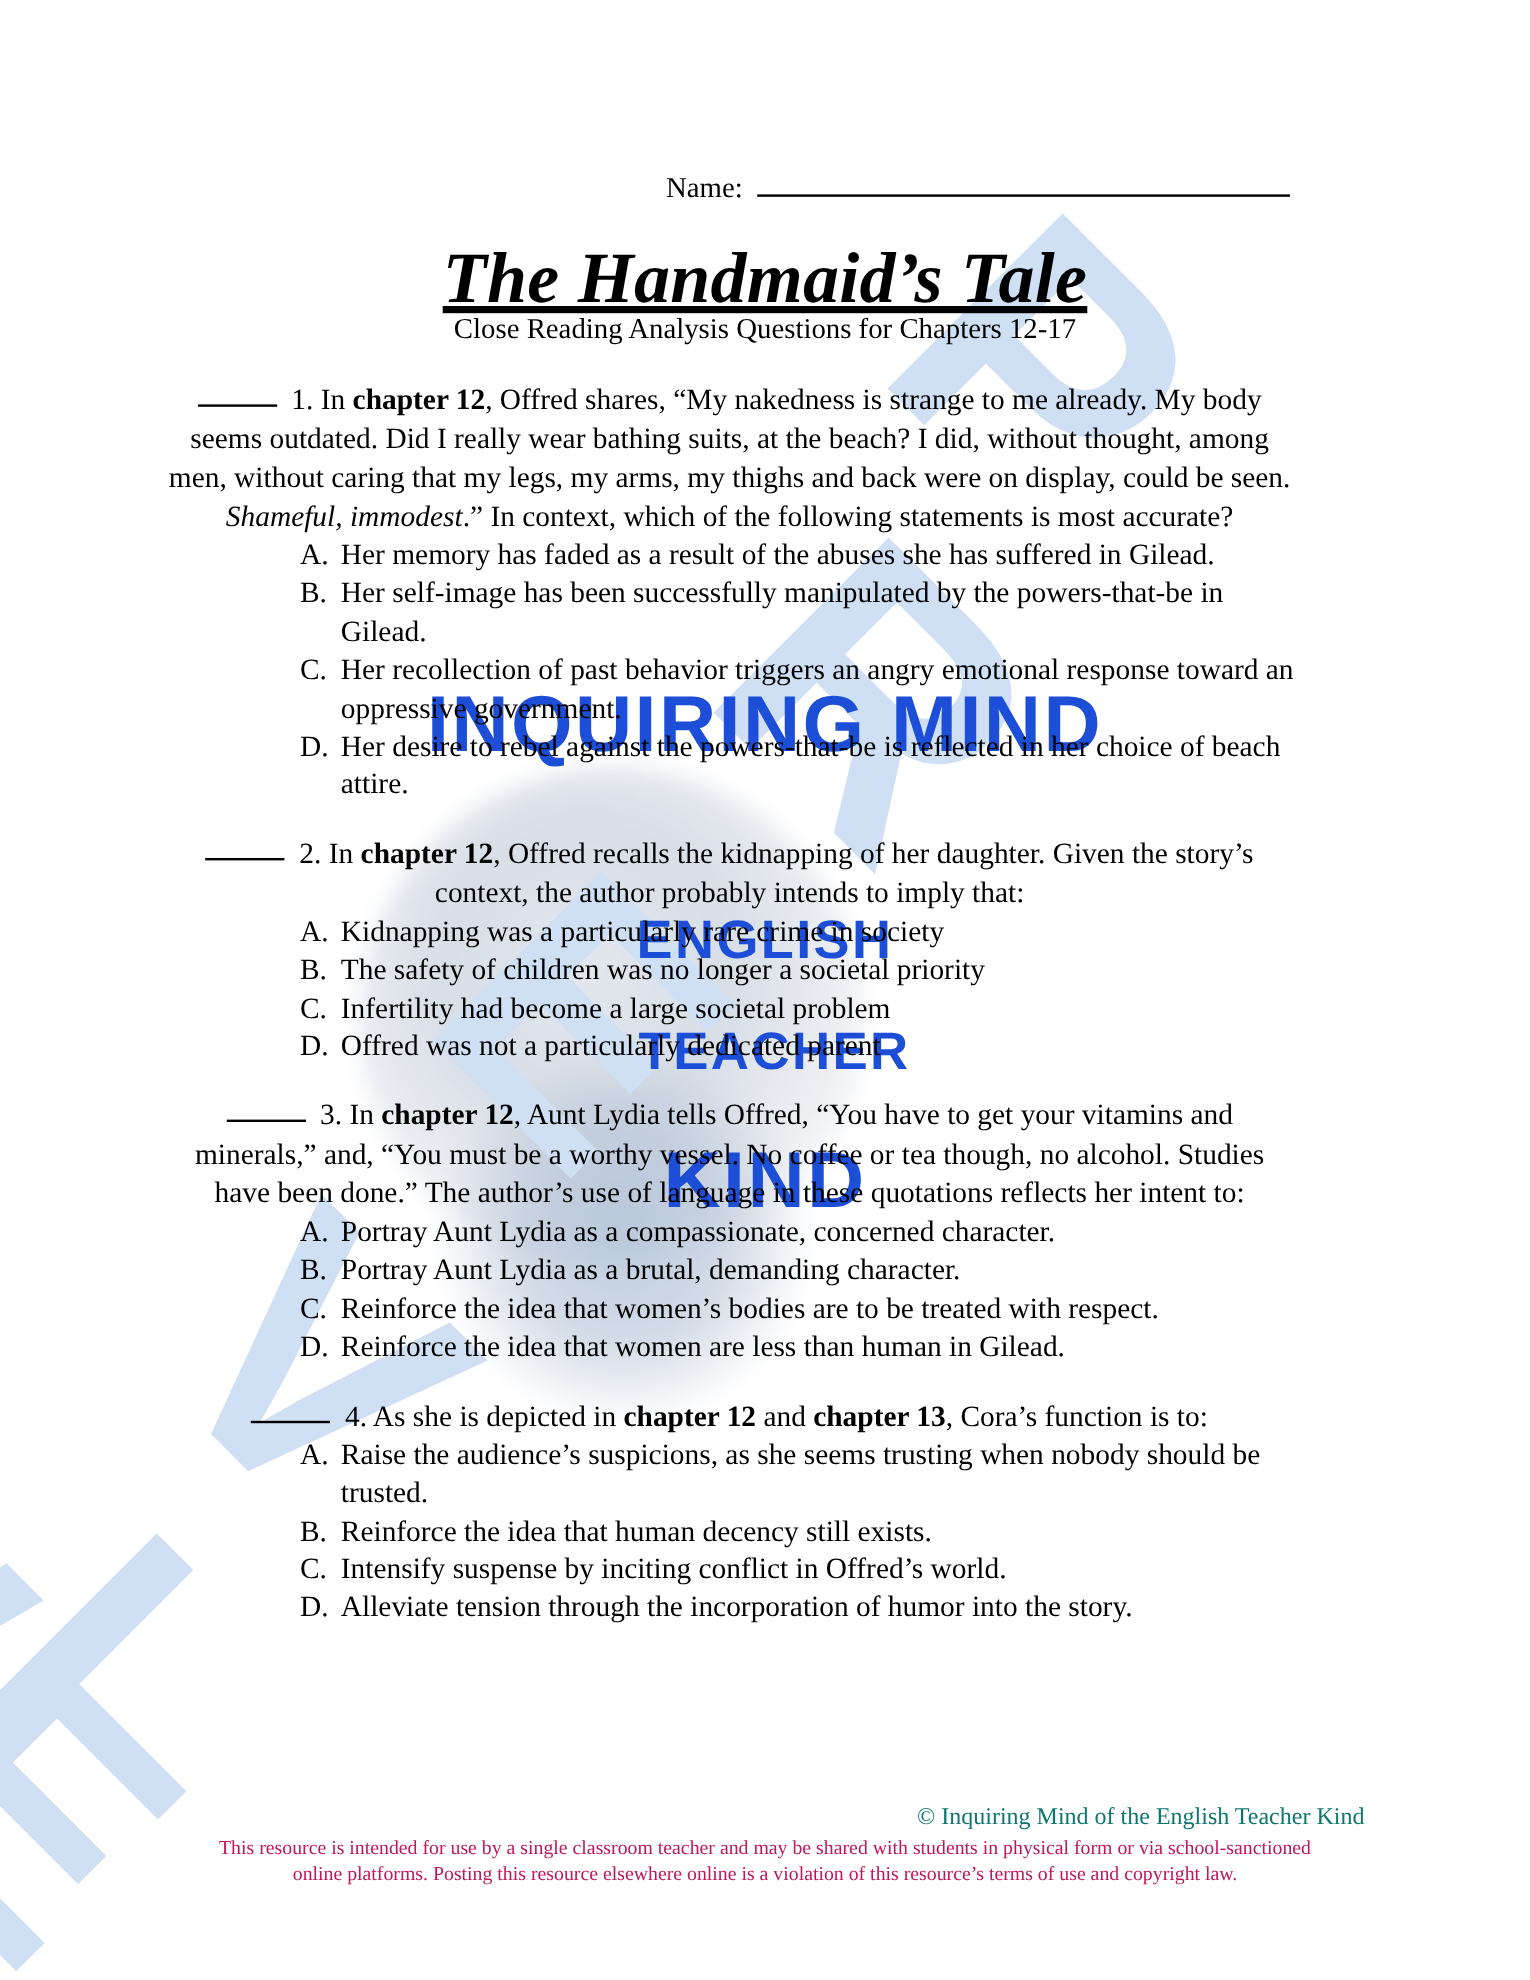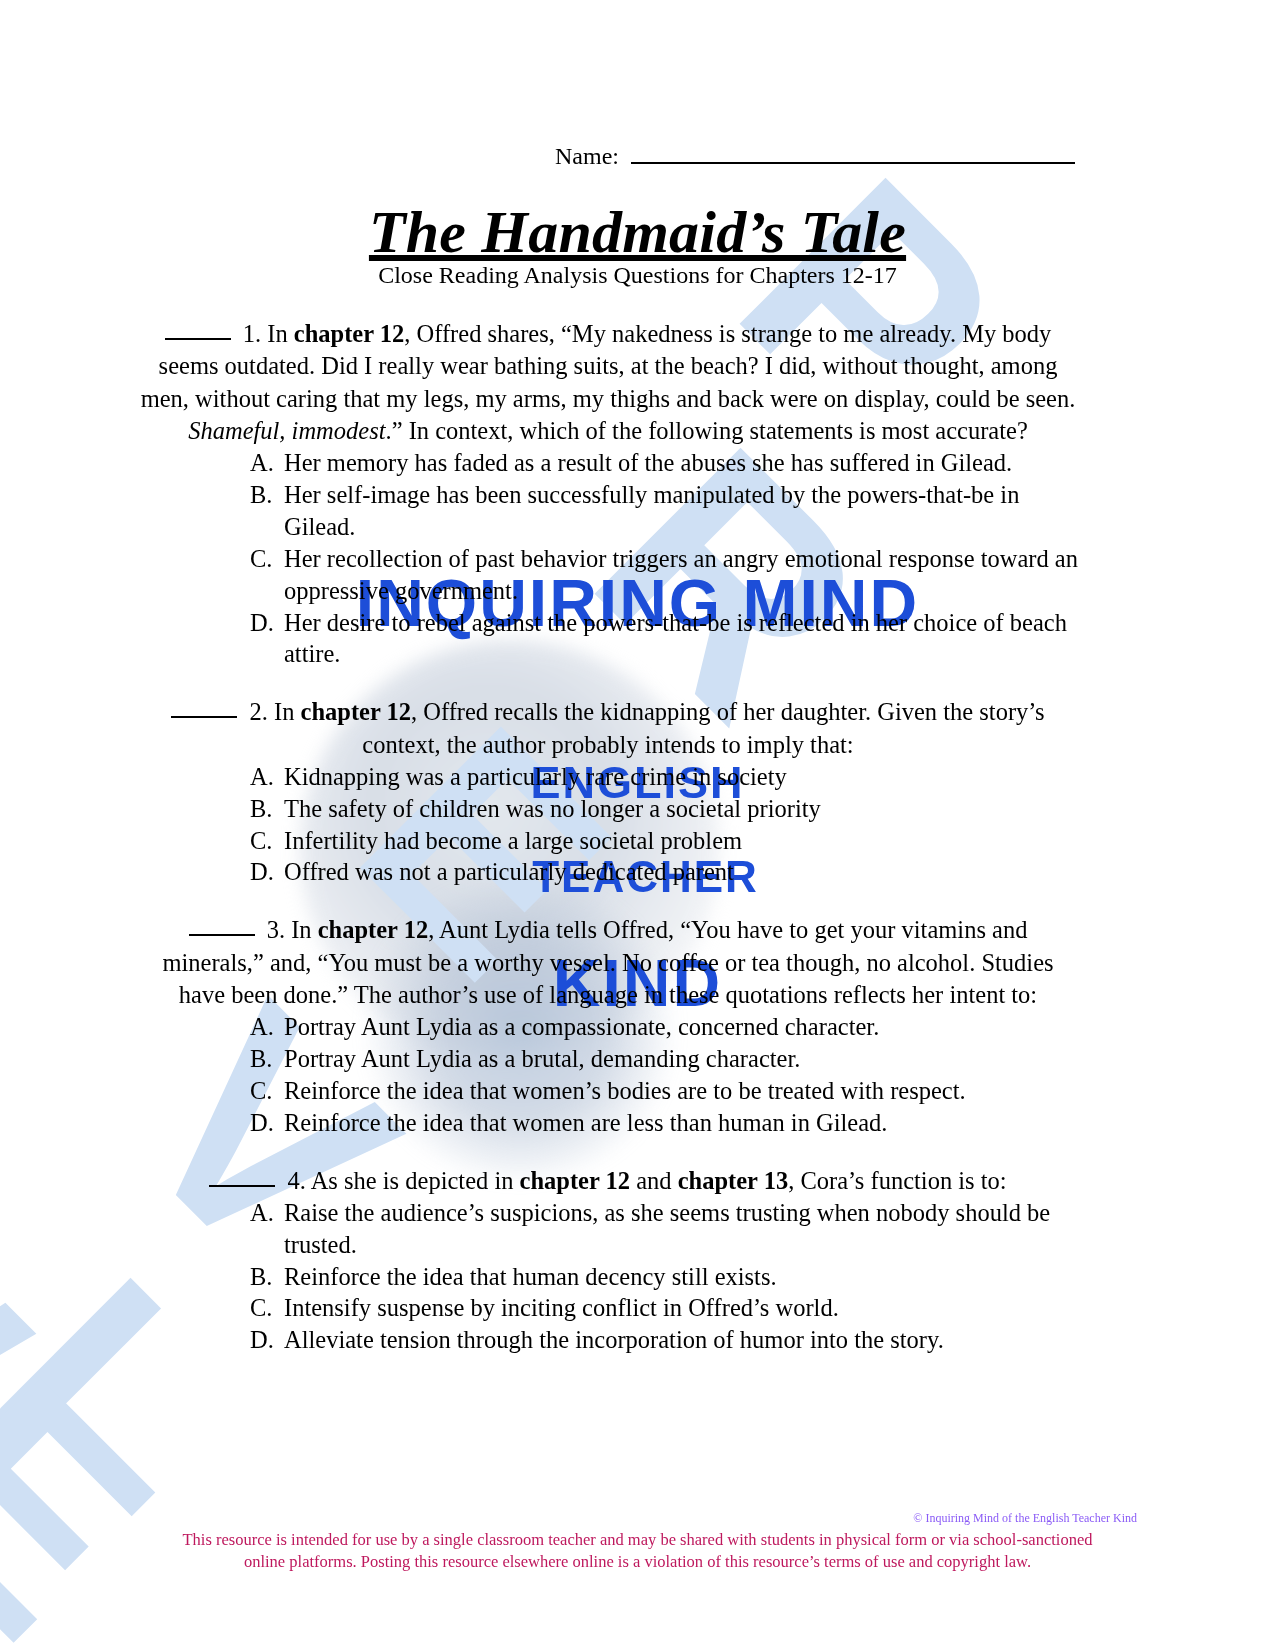--- a/index.html
+++ b/index.html
@@ -141,22 +141,22 @@
 
   
   .footer {
     position: absolute;
     left: 138px;
     right: 138px;
     bottom: 78px;
   }
   .copyright {
     text-align: right;
-    font-size: 12px;
-    color: #8b5cf6;
+    font-size: 20px;
+    color: #0f766e;
     margin-bottom: 3px;
   }
   .disclaimer {
     text-align: center;
     font-size: 16.5px;
     line-height: 1.3;
     color: #be185d;
   }
 </style>
 </head>

